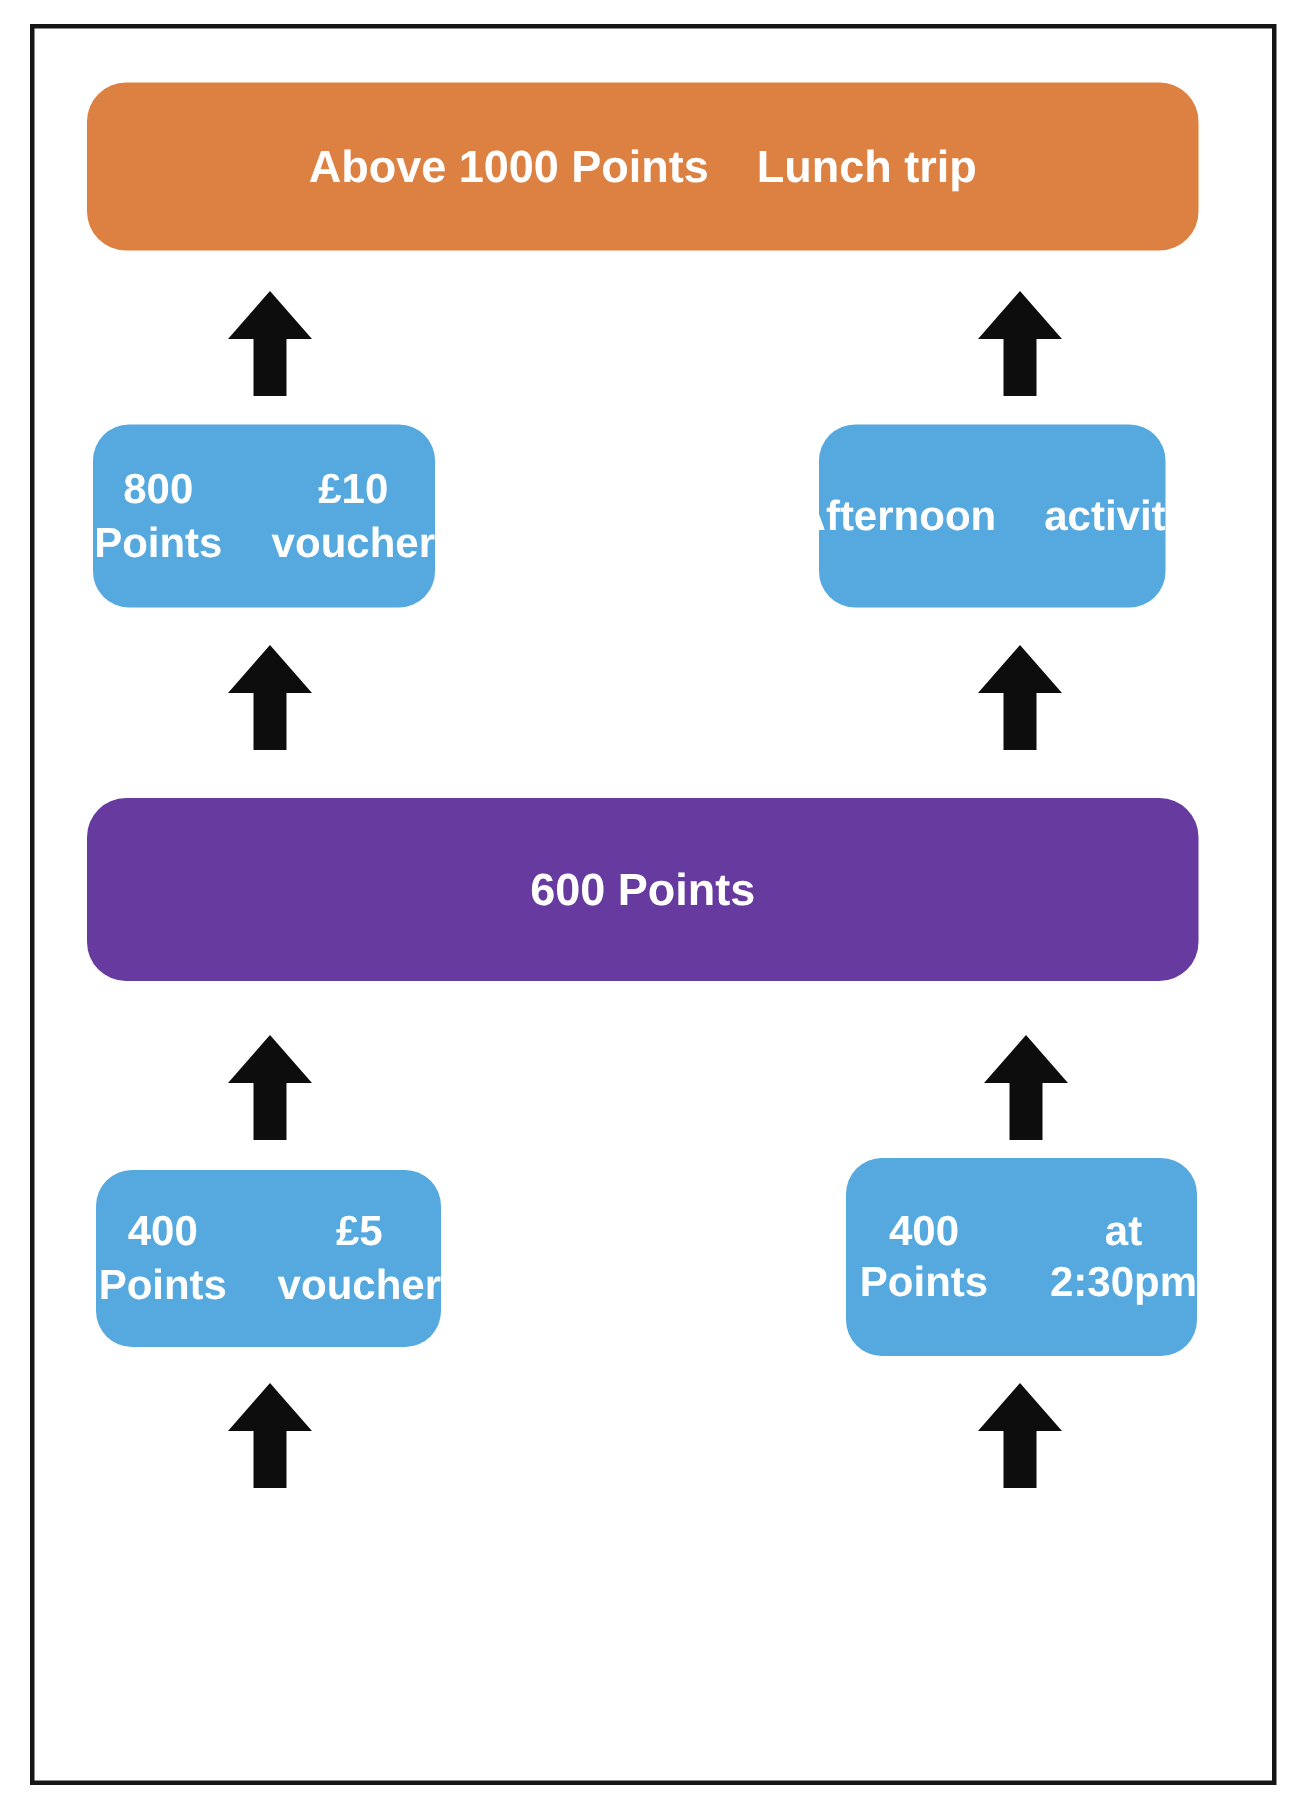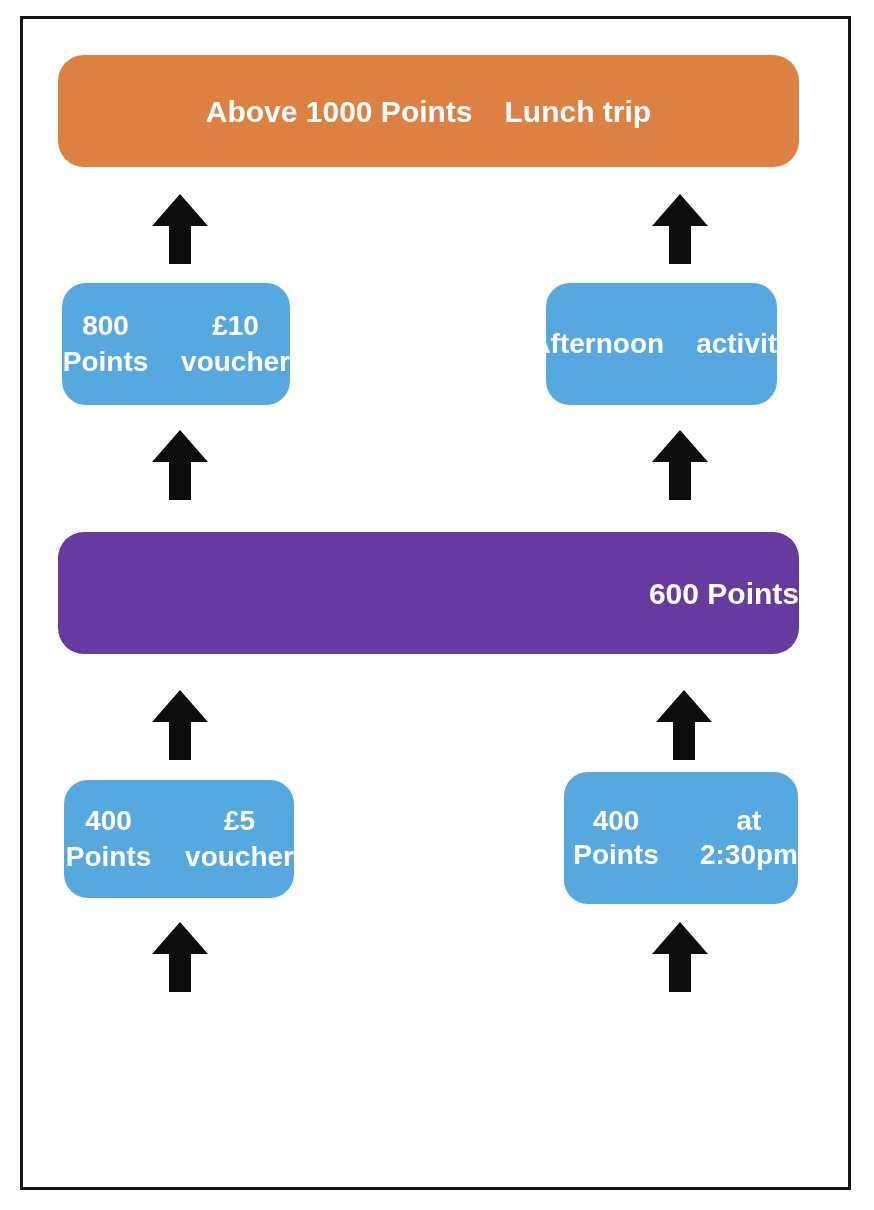--- a/index.html
+++ b/index.html
@@ -64,21 +64,21 @@
     <svg viewBox="0 0 56 70" aria-hidden="true">
         <polygon points="28,0 56,32 39,32 39,70 17,70 17,32 0,32"></polygon>
       </svg>
   </div>
   <div class="arrow" style="left:652px; top:430px;">
     <svg viewBox="0 0 56 70" aria-hidden="true">
         <polygon points="28,0 56,32 39,32 39,70 17,70 17,32 0,32"></polygon>
       </svg>
   </div>
 
-  <div class="level-box box-wide t30" style="left: 58px; top: 532px; width: 741px; height: 122px; background-color: rgb(102, 58, 158); justify-content: flex-end;">
+  <div class="level-box box-wide t30" style="left: 58px; top: 532px; width: 741px; height: 122px; background-color: rgb(102, 58, 158);">
     <div>600 Points</div>
   </div>
 
   <div class="arrow" style="left:152px; top:690px;">
     <svg viewBox="0 0 56 70" aria-hidden="true">
         <polygon points="28,0 56,32 39,32 39,70 17,70 17,32 0,32"></polygon>
       </svg>
   </div>
   <div class="arrow" style="left:656px; top:690px;">
     <svg viewBox="0 0 56 70" aria-hidden="true">

